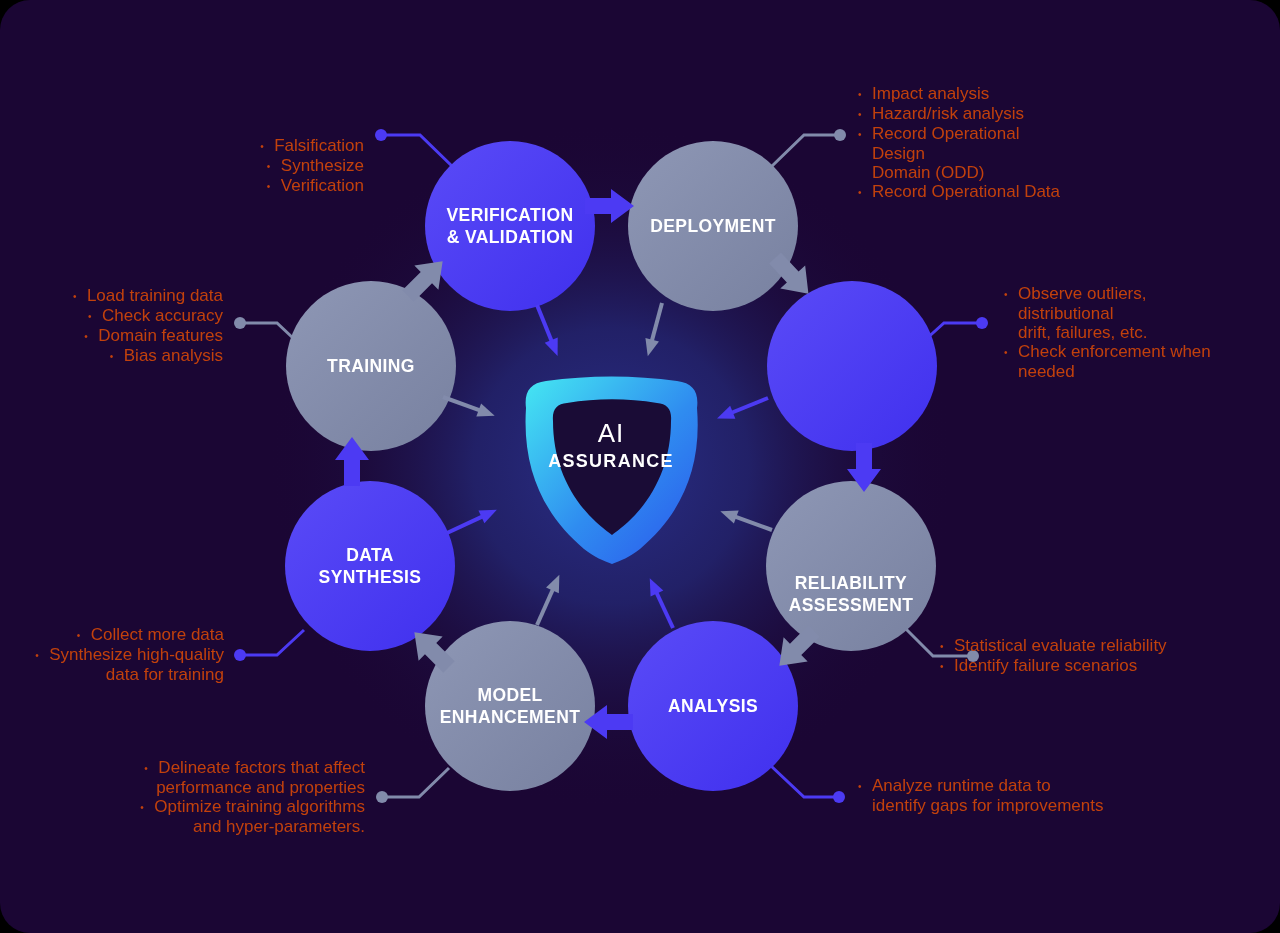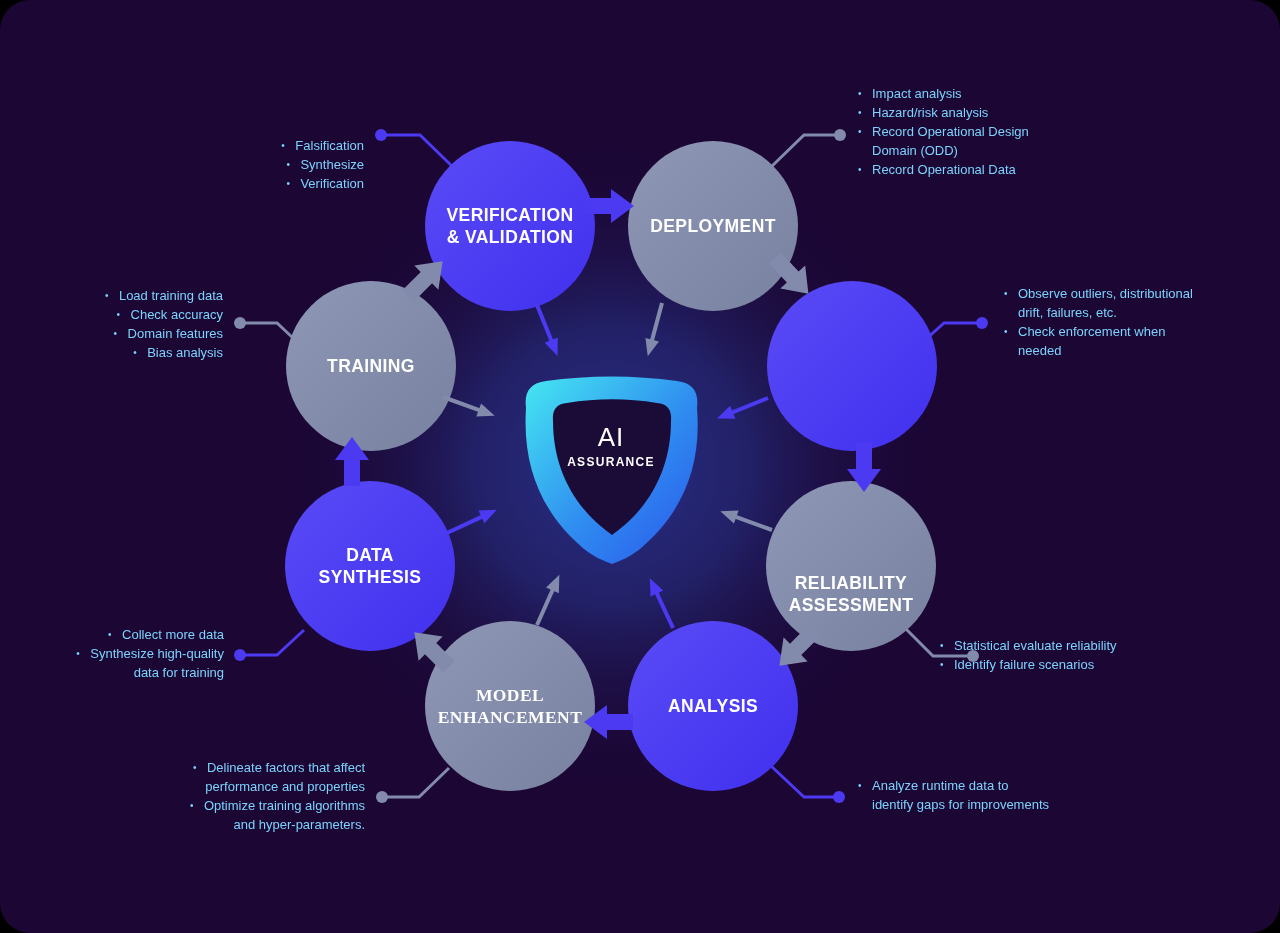--- a/index.html
+++ b/index.html
@@ -26,22 +26,22 @@
     letter-spacing: .4px;
     line-height: 1.28;
     text-align: center;
     white-space: pre-line;
     z-index: 3;
   }
 
   
   .ann {
     position: absolute;
-    color: #7dd3fc;
-    font-size: 13px;
+    color: #c2410c;
+    font-size: 17px;
     line-height: 19px;
     z-index: 3;
   }
   .ann ul { list-style: none; margin: 0; padding: 0; }
   .ann li { white-space: pre-line; }
   .ann.left li  { padding-left: 14px; text-indent: -14px; }
   .ann.right { text-align: right; }
   .ann li::before {
     content: "\2022";
     display: inline-block;
@@ -55,21 +55,21 @@
   
   .shield-text {
     position: absolute;
     left: 611px; top: 446px;
     transform: translate(-50%, -50%);
     text-align: center;
     color: #fff;
     z-index: 4;
   }
   .shield-ai  { font-size: 26px; font-weight: normal; line-height: 1; letter-spacing: 1px; }
-  .shield-sub { font-size: 12px; font-weight: bold; letter-spacing: 1.3px; margin-top: 5px; }
+  .shield-sub { font-size: 18px; font-weight: bold; letter-spacing: 1.3px; margin-top: 5px; }
 
   
   .fill-purple { fill: #4C3AF3; }
   .fill-gray   { fill: #828BAB; }
   .sa-purple   { color: #4C3AF3; }
   .sa-gray     { color: #828BAB; }
   .sa-shaft { stroke: currentColor; stroke-width: 4; fill: none; }
   .sa-head  { fill: currentColor; stroke: none; }
   .conn path { fill: none; stroke-width: 3; }
   .conn.purple path { stroke: #4C3AF3; }
@@ -183,21 +183,21 @@
                C569 497 553 462 553 421 Z"></path>
     </g>
   </svg>
 
   <div class="node-label" style="left:510px; top:226px;">VERIFICATION
 &amp; VALIDATION</div>
   <div class="node-label" style="left:713px; top:226px;">DEPLOYMENT</div>
   <div class="node-label" style="left:851px; top:566px;margin-top:28px;">RELIABILITY
 ASSESSMENT</div>
   <div class="node-label" style="left:713px; top:706px;">ANALYSIS</div>
-  <div class="node-label" style="left:510px; top:706px;font-family:Liberation Serif, serif;">MODEL
+  <div class="node-label" style="left:510px; top:706px;">MODEL
 ENHANCEMENT</div>
   <div class="node-label" style="left:370px; top:566px;">DATA
 SYNTHESIS</div>
   <div class="node-label" style="left:371px; top:366px;">TRAINING</div>
 
   <div class="shield-text">
     <div class="shield-ai">AI</div>
     <div class="shield-sub">ASSURANCE</div>
   </div>
 

